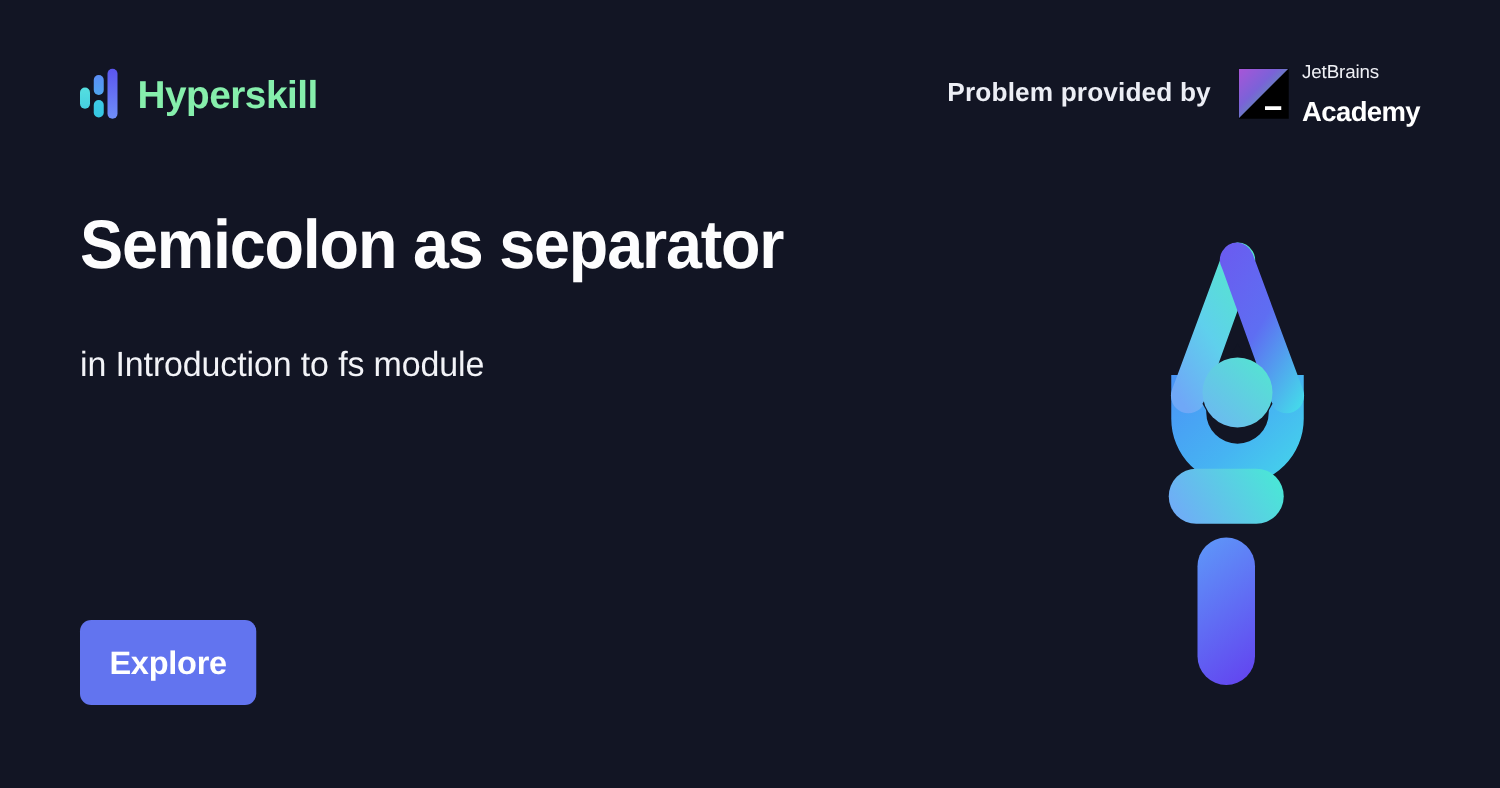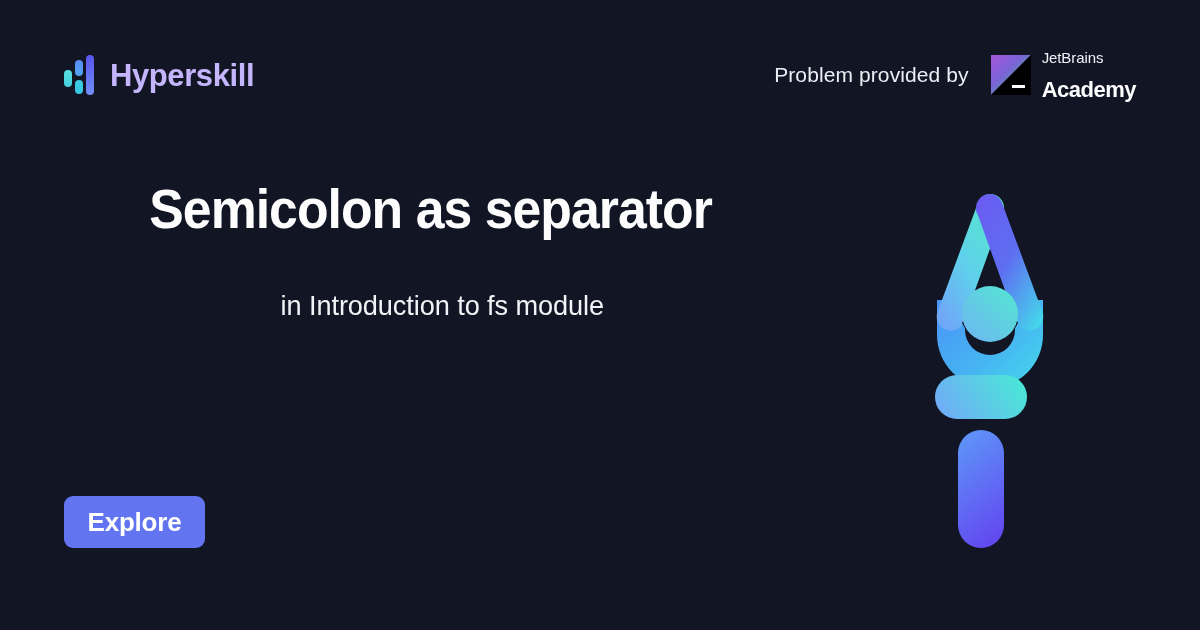--- a/index.html
+++ b/index.html
@@ -75,38 +75,38 @@
     background: linear-gradient(180deg, #3ecbe6 0%, #35c7e2 100%);
   }
   .bar-d {  
     left: 22px;
     top: 1px;
     width: 8px;
     height: 40px;
     background: linear-gradient(180deg, #5b55ee 0%, #6f8ff8 100%);
   }
   .brand-name {
-    color: #c4b5fd;
+    color: #86efac;
     font-size: 31px;
     font-weight: bold;
     letter-spacing: -0.4px;
     line-height: 1;
     white-space: nowrap;
   }
 
   
   .provider {
     display: flex;
     align-items: center;
     gap: 22px;
   }
   .provider-text {
     color: #eceef5;
     font-size: 21px;
-    font-weight: normal;
+    font-weight: bold;
     letter-spacing: 0.1px;
     white-space: nowrap;
   }
   .jb-logo {
     display: flex;
     align-items: center;
     gap: 11px;
   }
   .jb-square {
     position: relative;
@@ -147,23 +147,22 @@
     color: #ffffff;
     font-size: 22px;
     font-weight: bold;
     letter-spacing: -0.5px;
   }
 
   
   .content {
     position: absolute;
     left: 64px;
-    top: 179px;
+    top: 165px;
     width: 780px;
-    text-align: center;
   }
   .title {
     color: #fdfdfe;
     font-size: 55px;
     font-weight: bold;
     line-height: 1.12;
     letter-spacing: -1px;
     margin: 0;
     transform: scaleX(0.94);
     transform-origin: left center;
@@ -179,21 +178,21 @@
     transform: scaleX(0.97);
     transform-origin: left center;
     white-space: nowrap;
   }
 
   .cta {
     position: absolute;
     left: 64px;
     top: 496px;
     width: 141px;
-    height: 52px;
+    height: 68px;
     background: #6274ef;
     border: none;
     border-radius: 9px;
     color: #ffffff;
     font-family: "Liberation Sans", sans-serif;
     font-size: 26px;
     font-weight: bold;
     letter-spacing: -0.2px;
     cursor: pointer;
     padding: 0;

